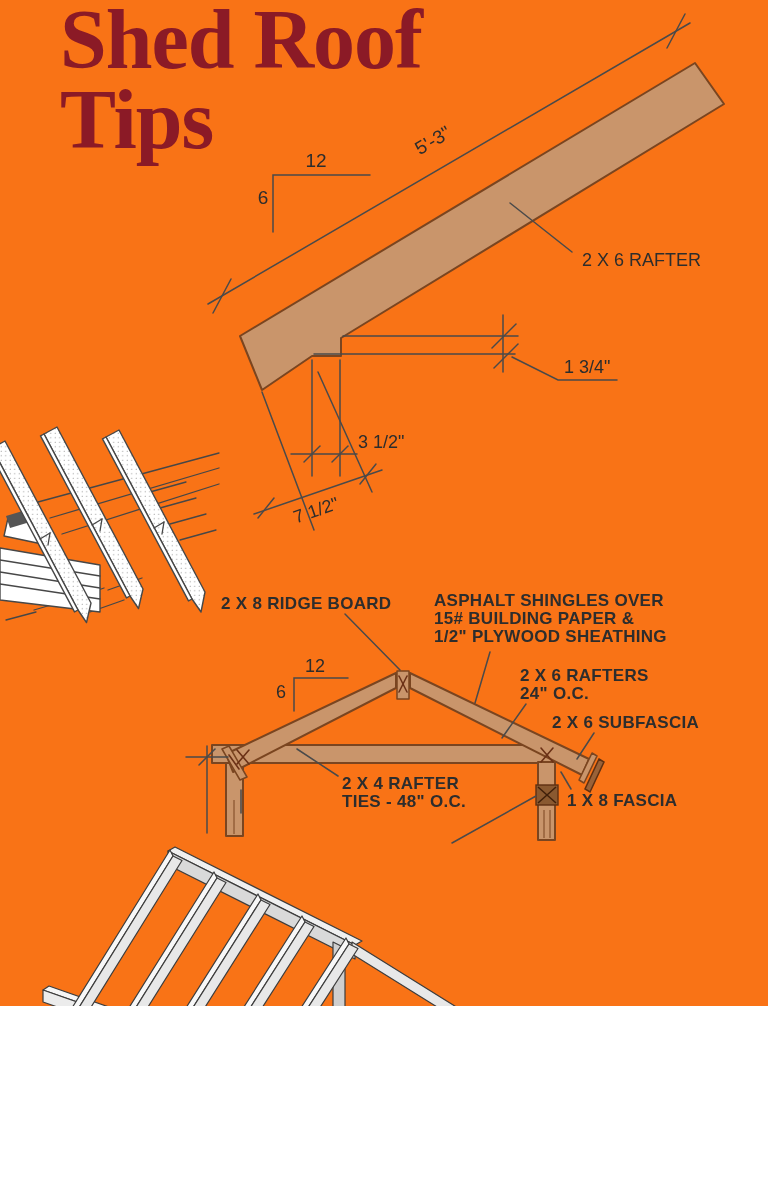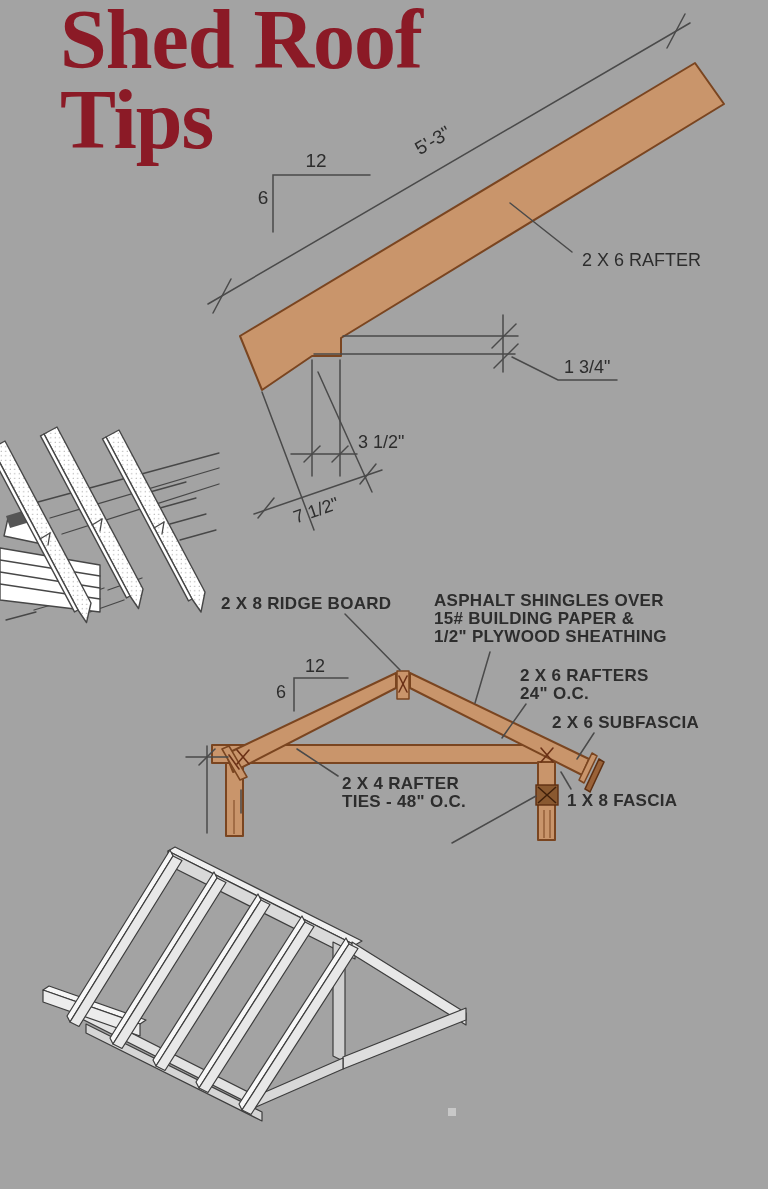--- a/index.html
+++ b/index.html
@@ -1,17 +1,17 @@
 <!DOCTYPE html>
 <html><head>
 <meta charset="utf-8">
 <title>Shed Roof Tips</title>
 <style>
   html,body{margin:0;padding:0;background:#fff;}
-  .page{position:relative;width:768px;height:1189px;background:#a3a3a3;overflow:hidden;
+  .page{position:relative;width:768px;height:1006px;background:#f97316;overflow:hidden;
         font-family:"Liberation Sans",sans-serif;}
   .title{position:absolute;left:60px;top:0px;color:#8b1a26;
          font-family:"Liberation Serif",serif;font-weight:700;
          font-size:84px;line-height:80px;letter-spacing:-1px;}
   .title span{display:block;}
   .fig{position:absolute;}
   svg text{font-family:"Liberation Sans",sans-serif;}
   .dl{stroke:#4a4a4a;stroke-width:1.5;fill:none;stroke-linecap:round;}
   .dim-text{font-size:19px;fill:#2d2d2d;}
   .dim-sm{font-size:18px;fill:#2d2d2d;}

